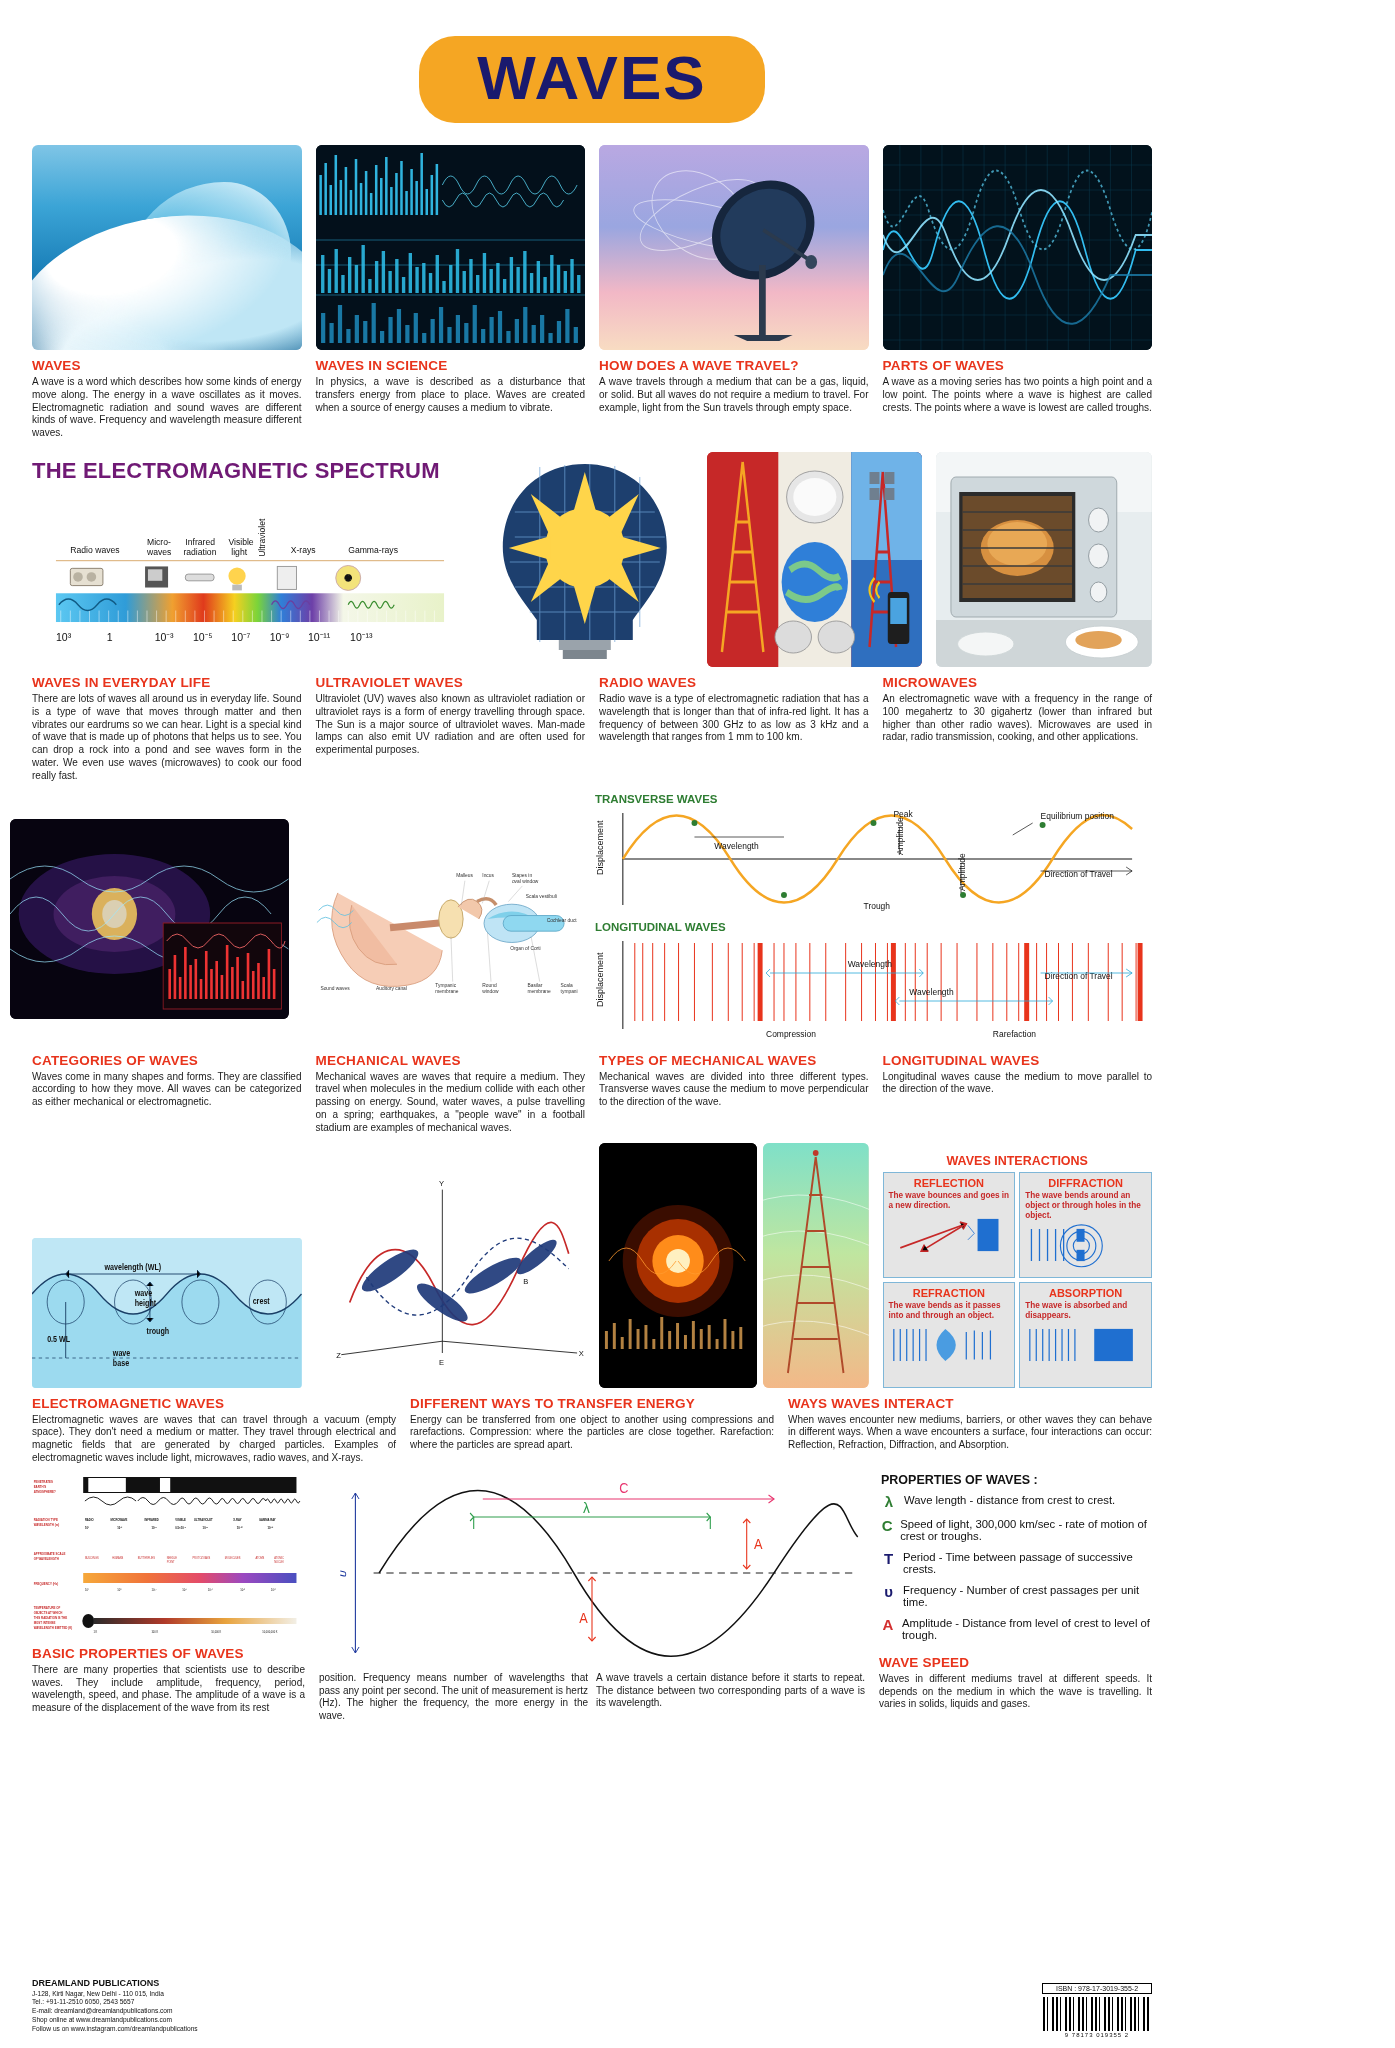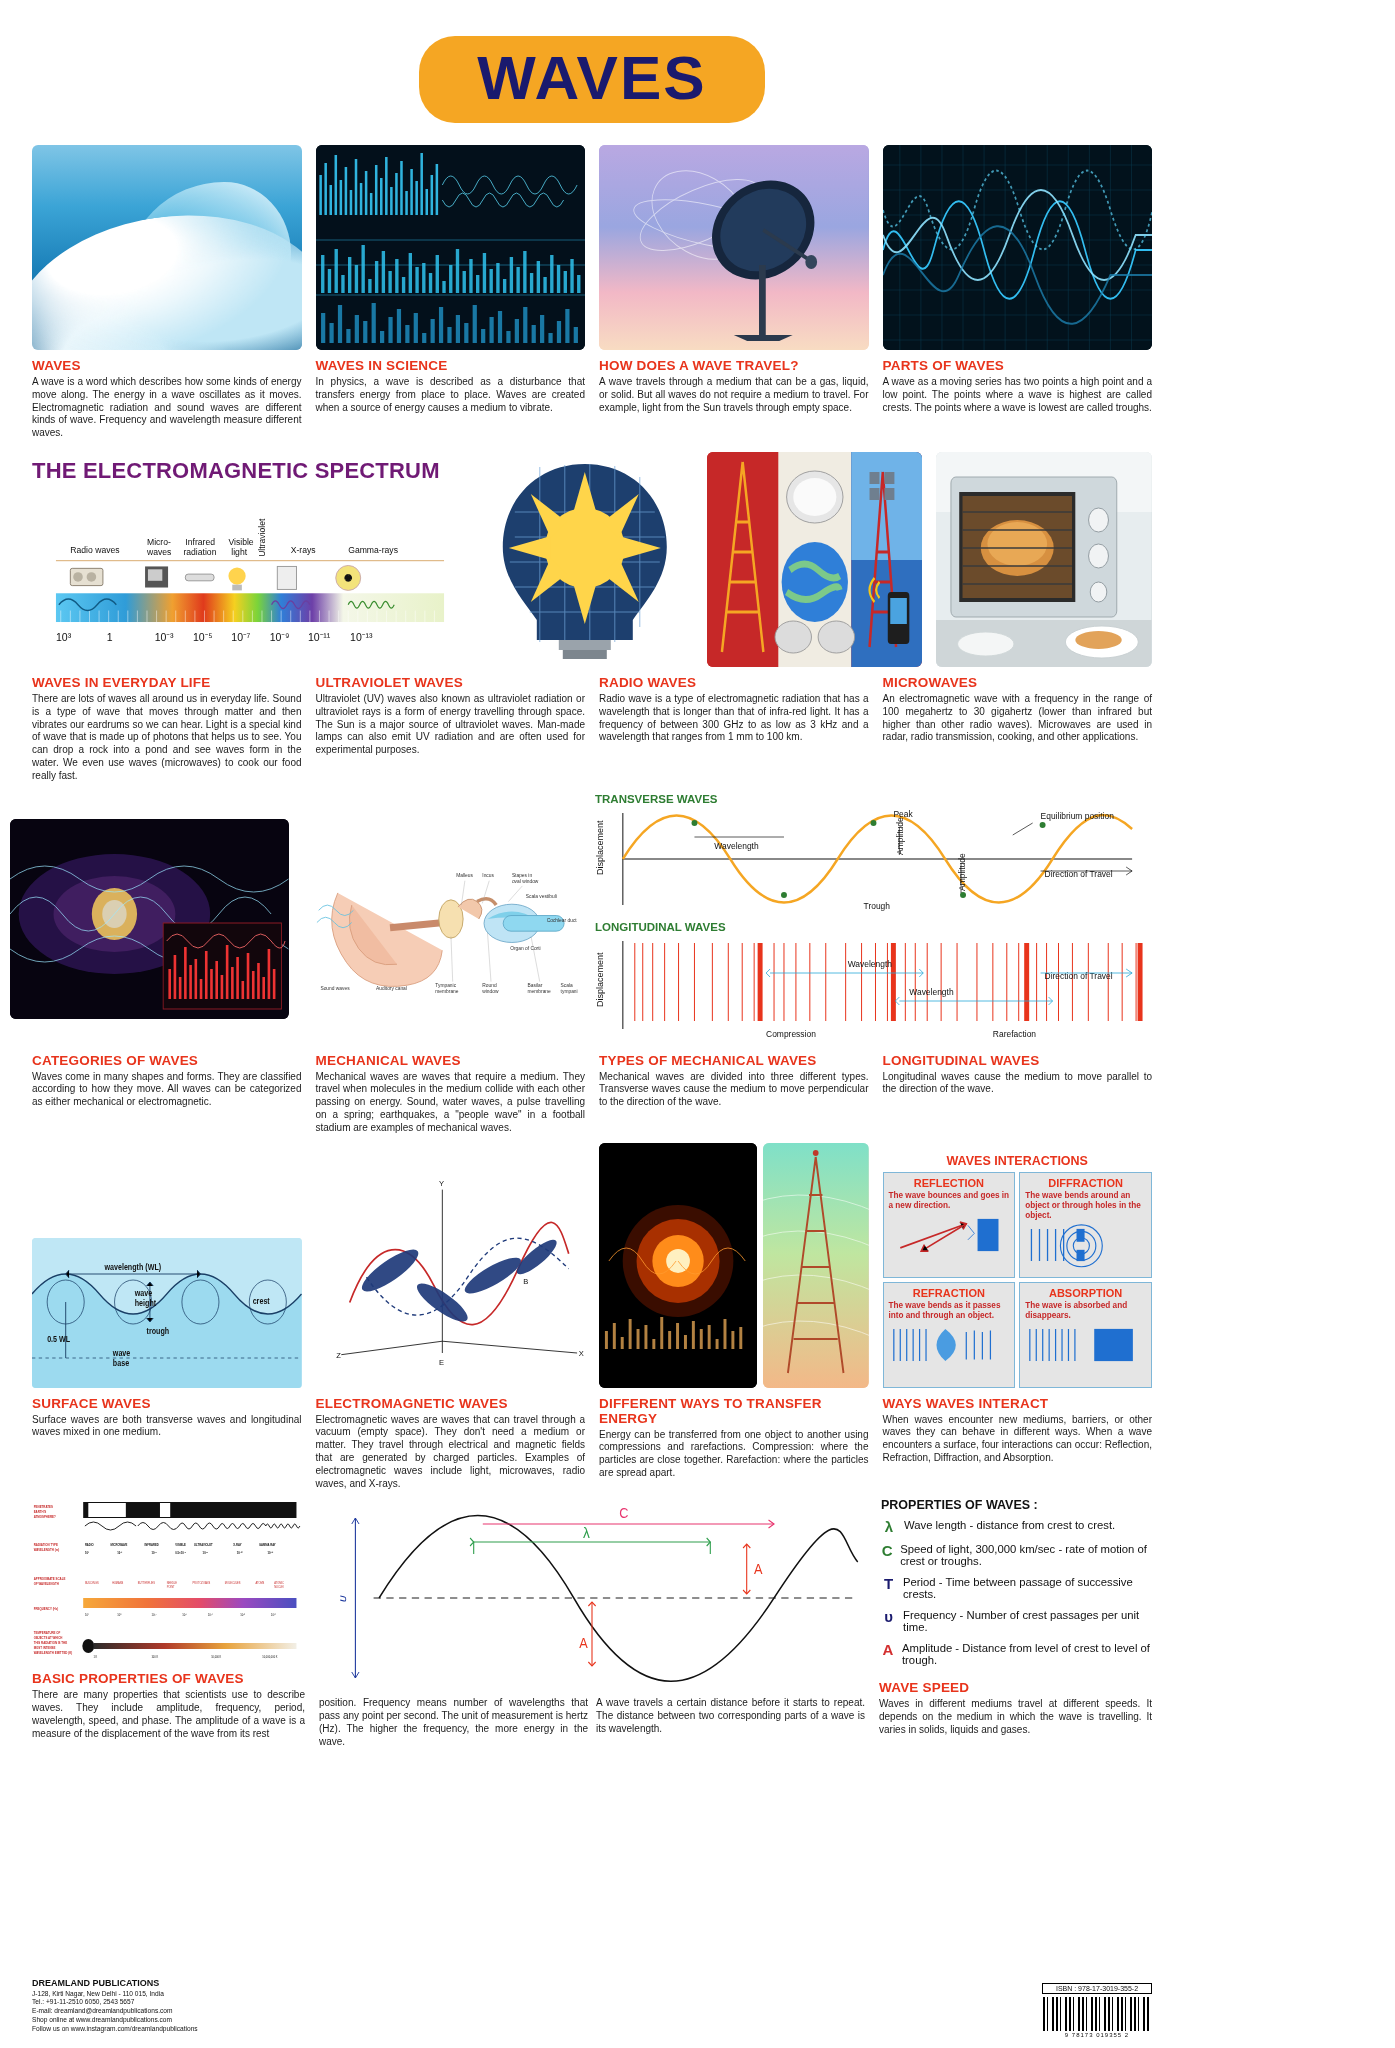--- a/index.html
+++ b/index.html
@@ -872,24 +872,20 @@
             </g>
             <rect x="86" y="4" width="48" height="40" fill="#1f6fd0"></rect>
           </svg>
         </div>
       </div>
     </div>
   </div>
 
   <div class="row">
     <div class="col">
-      <div class="hd">SURFACE WAVES</div>
-      <div class="bd">Surface waves are both transverse waves and longitudinal waves mixed in one medium.</div>
-    </div>
-    <div class="col">
       <div class="hd">ELECTROMAGNETIC WAVES</div>
       <div class="bd">Electromagnetic waves are waves that can travel through a vacuum (empty space). They don't need a medium or matter. They travel through electrical and magnetic fields that are generated by charged particles. Examples of electromagnetic waves include light, microwaves, radio waves, and X-rays.</div>
     </div>
     <div class="col">
       <div class="hd">DIFFERENT WAYS TO TRANSFER ENERGY</div>
       <div class="bd">Energy can be transferred from one object to another using compressions and rarefactions. Compression: where the particles are close together. Rarefaction: where the particles are spread apart.</div>
     </div>
     <div class="col">
       <div class="hd">WAYS WAVES INTERACT</div>
       <div class="bd">When waves encounter new mediums, barriers, or other waves they can behave in different ways. When a wave encounters a surface, four interactions can occur: Reflection, Refraction, Diffraction, and Absorption.</div>

